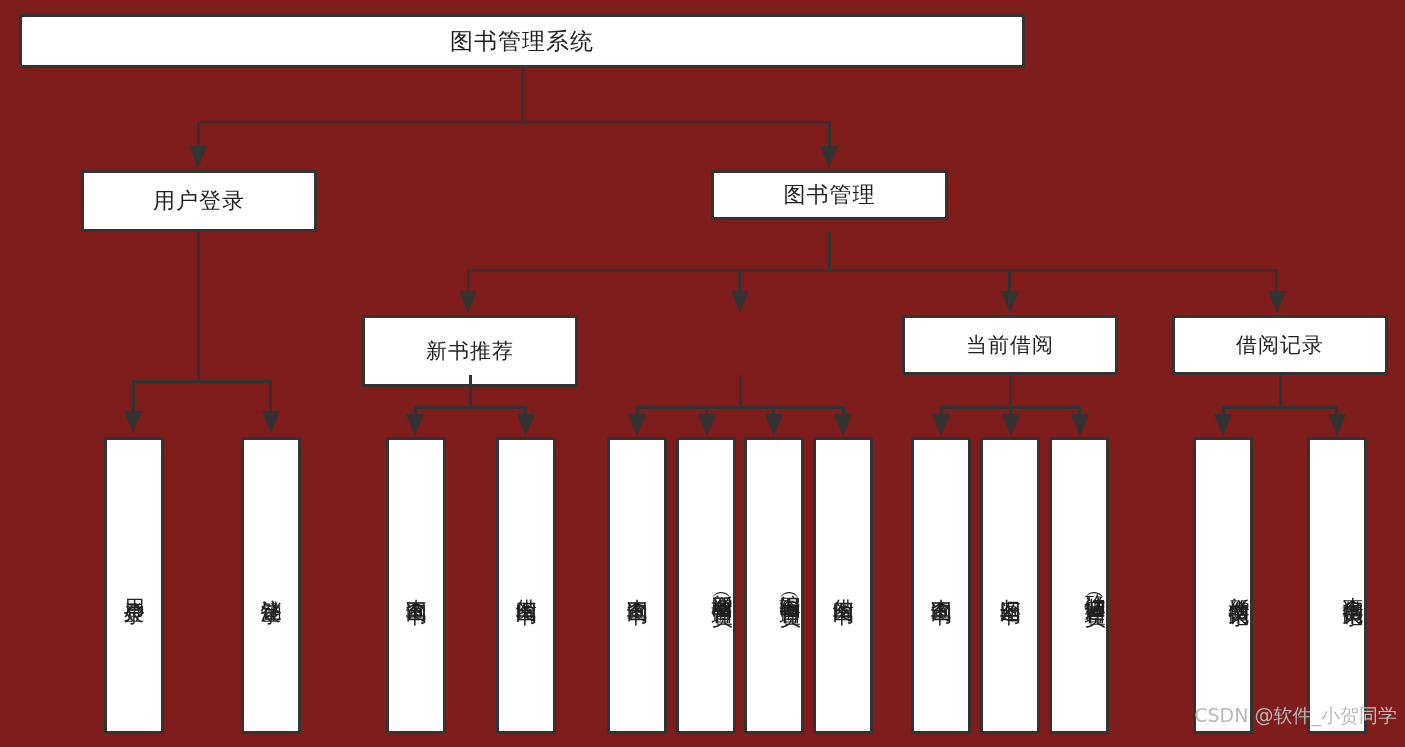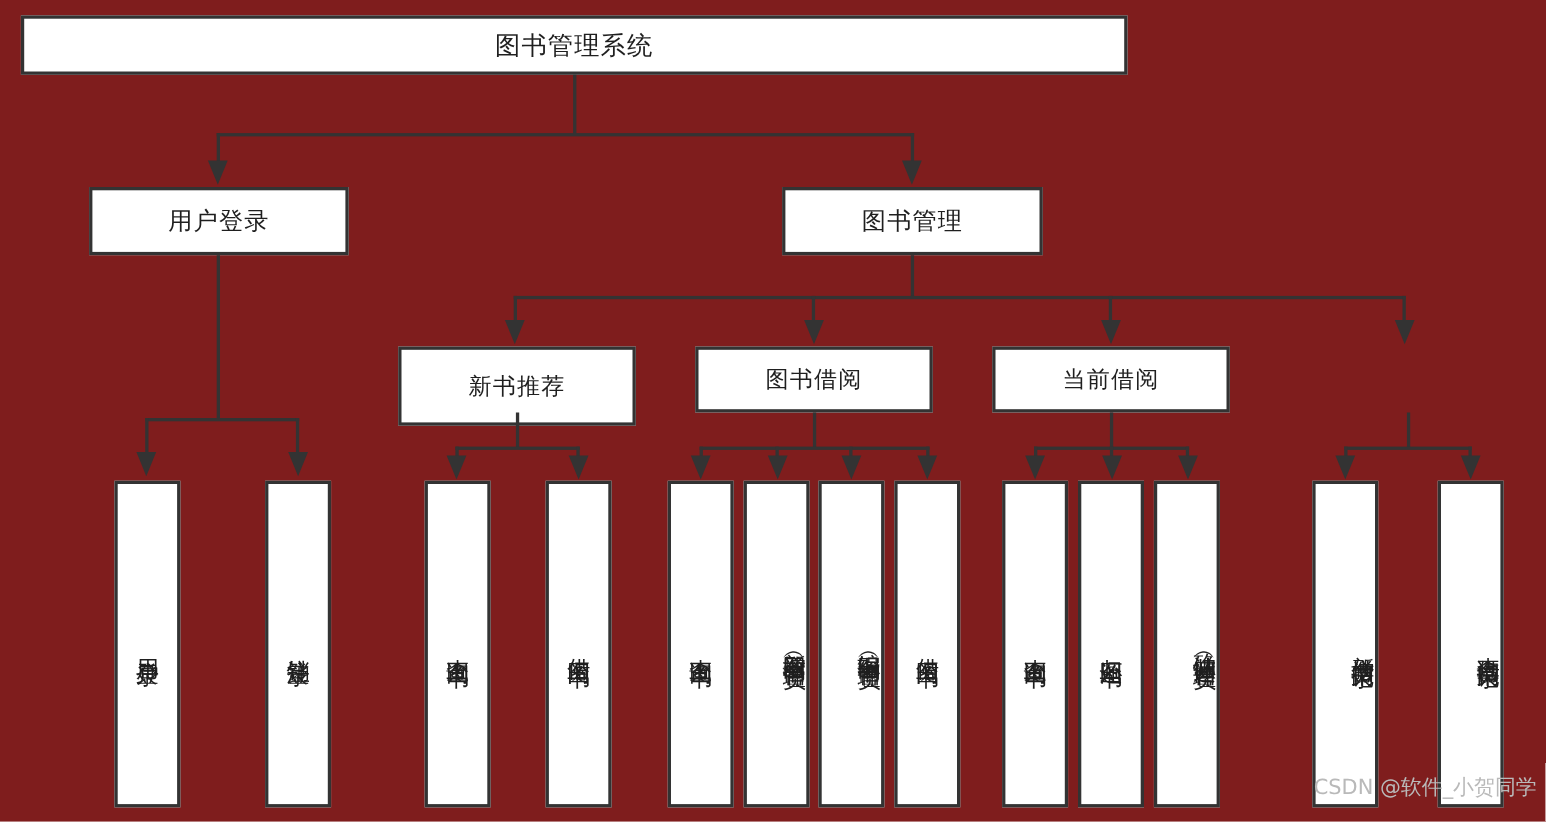--- a/index.html
+++ b/index.html
@@ -97,21 +97,21 @@
   <div class="vline" style="left:521px; top:68px; width:3px; height:55px;"></div>
 
   <div class="hline" style="left:197px; top:121px; width:634px; height:3px;"></div>
 
   <div class="vline" style="left:197px; top:121px; width:3px; height:27px;"></div>
   <div class="vline" style="left:828px; top:121px; width:3px; height:27px;"></div>
   <div class="arrow" style="left:189px; top:146px;"></div>
   <div class="arrow" style="left:820px; top:146px;"></div>
 
   <div class="node lvl2" style="left:81px; top:170px; width:236px; height:62px;">用户登录</div>
-  <div class="node lvl2" style="left:711px; top:170px; width:237px; height:62px;">图书管理</div>
+  <div class="node lvl2" style="left:711px; top:170px; width:237px; height:50px;">图书管理</div>
 
   <div class="vline" style="left:197px; top:232px; width:3px; height:150px;"></div>
   <div class="hline" style="left:132px; top:380px; width:140px; height:3px;"></div>
   <div class="vline" style="left:132px; top:380px; width:3px; height:33px;"></div>
   <div class="vline" style="left:269px; top:380px; width:3px; height:33px;"></div>
   <div class="arrow" style="left:124px; top:411px;"></div>
   <div class="arrow" style="left:262px; top:411px;"></div>
 
   <div class="node leaf short" style="left:104px; top:437px; width:60px; height:297px;">用户登录</div>
   <div class="node leaf short" style="left:241px; top:437px; width:60px; height:297px;">注销登录</div>
@@ -121,22 +121,22 @@
   <div class="vline" style="left:467px; top:269px; width:3px; height:24px;"></div>
   <div class="vline" style="left:738px; top:269px; width:3px; height:24px;"></div>
   <div class="vline" style="left:1008px; top:269px; width:3px; height:24px;"></div>
   <div class="vline" style="left:1275px; top:269px; width:3px; height:24px;"></div>
   <div class="arrow" style="left:459px; top:291px;"></div>
   <div class="arrow" style="left:731px; top:291px;"></div>
   <div class="arrow" style="left:1001px; top:291px;"></div>
   <div class="arrow" style="left:1268px; top:291px;"></div>
 
   <div class="node lvl3" style="left:362px; top:315px; width:216px; height:72px;">新书推荐</div>
-  <div class="node lvl3" style="left:632px; top:315px; width:216px; height:60px;">图书借阅</div>
   <div class="node lvl3" style="left:902px; top:315px; width:216px; height:60px;">当前借阅</div>
+  <div class="node lvl3" style="left:1172px; top:315px; width:216px; height:60px;">借阅记录</div>
 
   <div class="vline" style="left:469px; top:375px; width:3px; height:33px;"></div>
   <div class="hline" style="left:414px; top:406px; width:113px; height:3px;"></div>
   <div class="vline" style="left:414px; top:406px; width:3px; height:10px;"></div>
   <div class="vline" style="left:524px; top:406px; width:3px; height:10px;"></div>
   <div class="arrow" style="left:406px; top:414px;"></div>
   <div class="arrow" style="left:517px; top:414px;"></div>
 
   <div class="node leaf short" style="left:386px; top:437px; width:60px; height:297px;">查询图书</div>
   <div class="node leaf short" style="left:496px; top:437px; width:60px; height:297px;">借阅图书</div>

